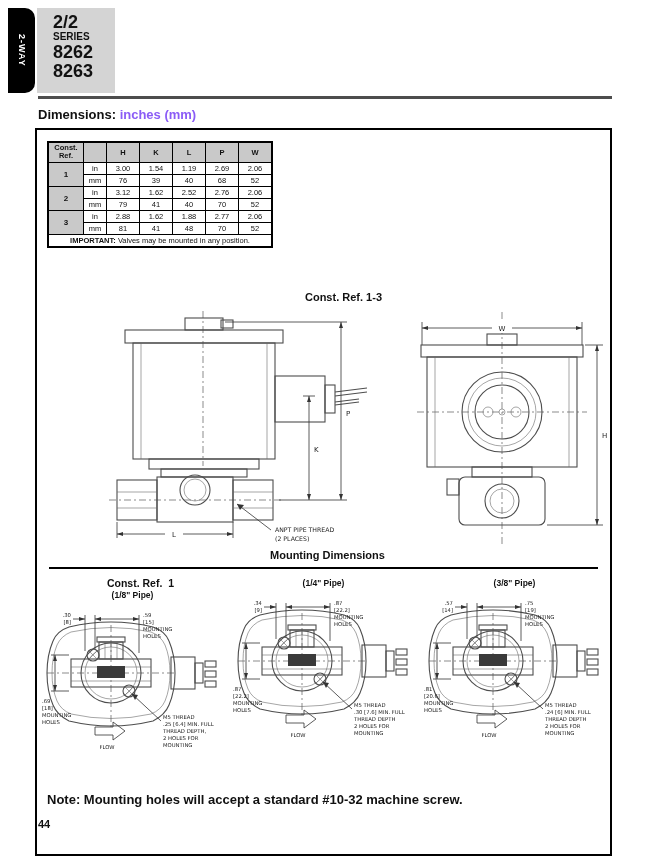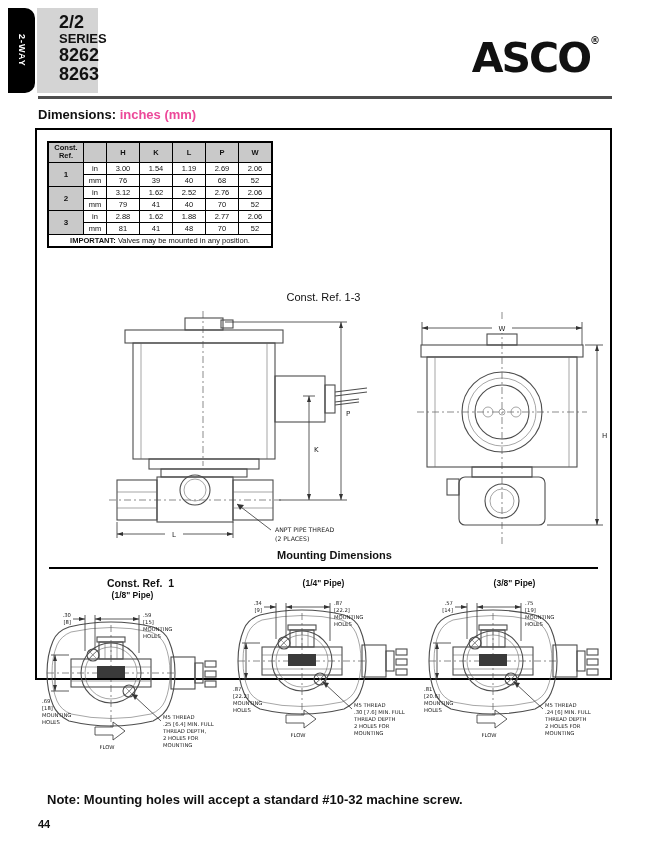--- a/index.html
+++ b/index.html
@@ -3,52 +3,52 @@
 <meta charset="utf-8">
 <style>
   html,body{margin:0;padding:0;width:650px;height:856px;overflow:hidden;background:#fff;
     font-family:"Liberation Sans","DejaVu Sans",sans-serif;color:#111;}
   .page{position:absolute;inset:0;background:#fff;}
 
   
   .side-tab{position:absolute;left:8px;top:8px;width:27px;height:85px;background:#000;
     border-radius:0 10px 10px 0;display:flex;align-items:center;justify-content:center;}
   .side-tab span{writing-mode:vertical-rl;color:#fff;font-size:9px;font-weight:bold;letter-spacing:1px;}
-  .series-box{position:absolute;left:37px;top:8px;width:61px;height:85px;background:#d4d4d4;
-    box-sizing:border-box;padding:5px 0 0 22px;line-height:1;}
+  .series-box{position:absolute;left:37px;top:8px;width:78px;height:85px;background:#d4d4d4;
+    box-sizing:border-box;padding:5px 0 0 16px;line-height:1;}
   .series-box .big{font-size:18px;font-weight:bold;letter-spacing:0;margin:0 0 1px 0;}
-  .series-box .small{font-size:13px;font-weight:bold;margin:0 0 1px 0;}
+  .series-box .small{font-size:10px;font-weight:bold;margin:0 0 1px 0;}
   .logo{position:absolute;right:50px;top:34px;font-size:41px;font-weight:900;letter-spacing:-2px;
     font-family:"DejaVu Sans","Liberation Sans",sans-serif;}
   .logo sup{font-size:10px;font-weight:bold;vertical-align:28px;letter-spacing:0;}
   .top-rule{position:absolute;left:38px;top:96px;width:574px;height:3px;background:#4d4d4d;}
   .dim-heading{position:absolute;left:38px;top:107px;font-size:13px;font-weight:bold;}
-  .dim-heading .units{color:#ec4899;}
-
-  
-  .outer-box{position:absolute;left:35px;top:128px;width:577px;height:552px;
+  .dim-heading .units{color:#8b5cf6;}
+
+  
+  .outer-box{position:absolute;left:35px;top:128px;width:577px;height:728px;
     border:2px solid #000;box-sizing:border-box;}
 
   
   table.dim{position:absolute;left:10px;top:11px;border-collapse:collapse;border:2px solid #000;}
   table.dim td{border:1px solid #000;text-align:center;font-size:7.5px;padding:1px 0;height:9px;}
   table.dim .hdr{background:#c9c9c9;font-weight:bold;}
   table.dim .ref{background:#c9c9c9;font-weight:bold;font-size:8px;}
   table.dim .pre{white-space:pre-line;line-height:1.1;}
   .col-ref{width:34px;} .col-unit{width:22px;} .col-v{width:32px;}
   td.imp{font-size:7px;text-align:left;padding:2px 3px;margin-top:14px;}
 
   
   .main-title{position:absolute;top:161px;left:0;width:100%;text-align:center;
-    font-size:11px;font-weight:normal;}
+    font-size:11px;font-weight:bold;padding-left:20px;}
   .svg-side{position:absolute;left:38px;top:176px;}
   .svg-front{position:absolute;left:352px;top:176px;}
 
   
-  .mounting-title{position:absolute;top:419px;left:11px;width:100%;text-align:center;
+  .mounting-title{position:absolute;top:419px;left:4px;width:100%;text-align:center;
     font-size:11px;font-weight:bold;}
   .mounting-rule{position:absolute;top:437px;left:12px;width:549px;height:2px;background:#000;}
   .mount-cols{position:absolute;top:447px;left:0;width:100%;display:flex;}
   .mount-col{flex:1;text-align:center;}
   .mount-col .mtitle{font-size:10.5px;font-weight:bold;white-space:pre;padding-left:16px;}
   .mount-col .mpipe{font-size:8.5px;font-weight:bold;margin-top:1px;}
   .mount-col svg{margin-top:3px;}
 
   .note{position:absolute;left:10px;top:662px;font-size:13px;font-weight:bold;}
   .page-num{position:absolute;left:38px;top:818px;font-size:11px;font-weight:bold;}
@@ -73,21 +73,20 @@
 
   <div class="side-tab">
     <span>2-WAY</span>
   </div>
   <div class="series-box">
     <div class="big">2/2</div>
     <div class="small">SERIES</div>
     <div class="big">8262</div>
     <div class="big">8263</div>
   </div>
-  <div class="logo"><span>ASCO</span><sup>®</sup></div>
   <div class="top-rule"></div>
 
   <div class="dim-heading">
     <span>Dimensions:</span><span class="units"> inches (mm)</span>
   </div>
 
   <div class="outer-box">
 
     <table class="dim">
       <tbody>

